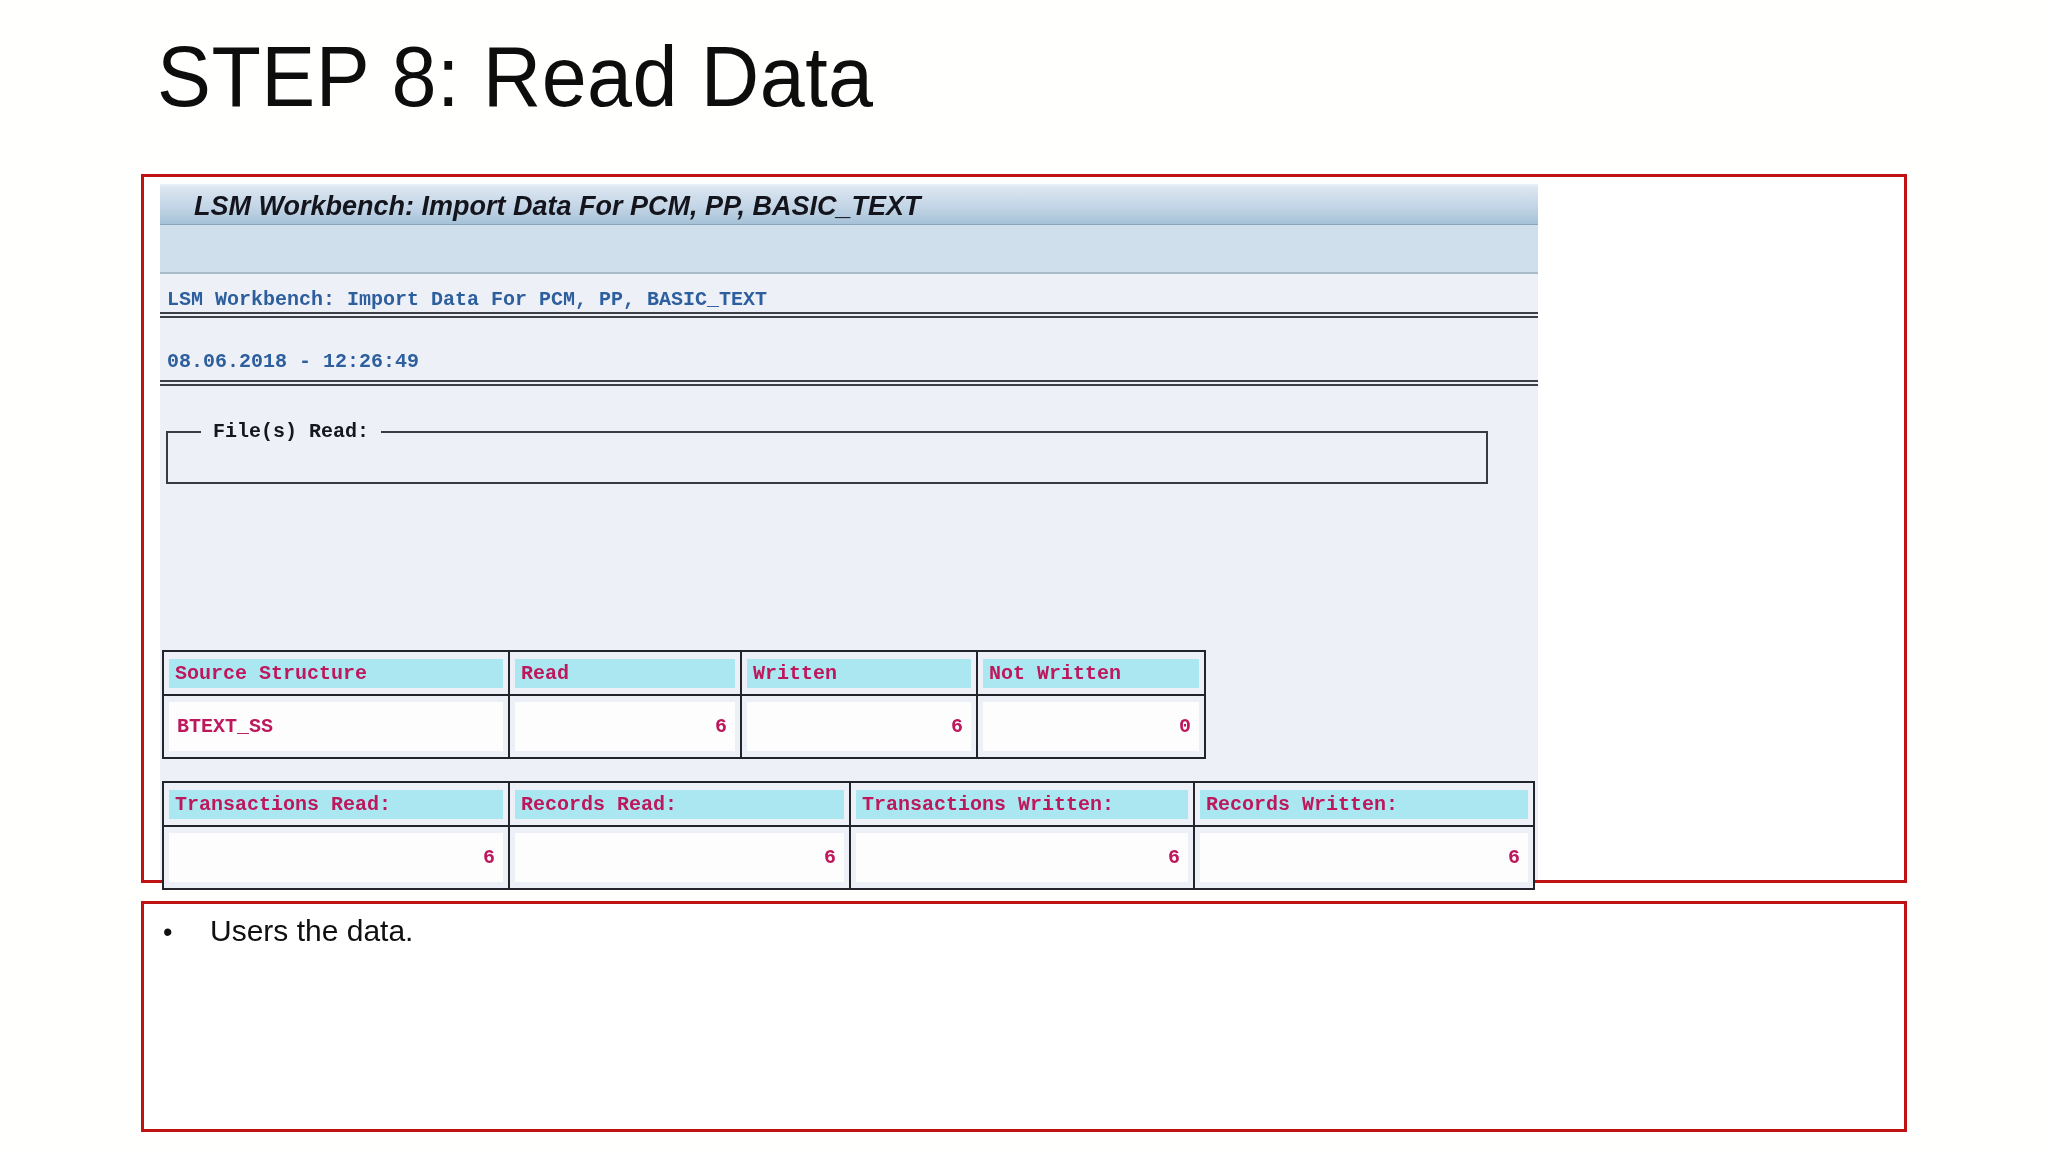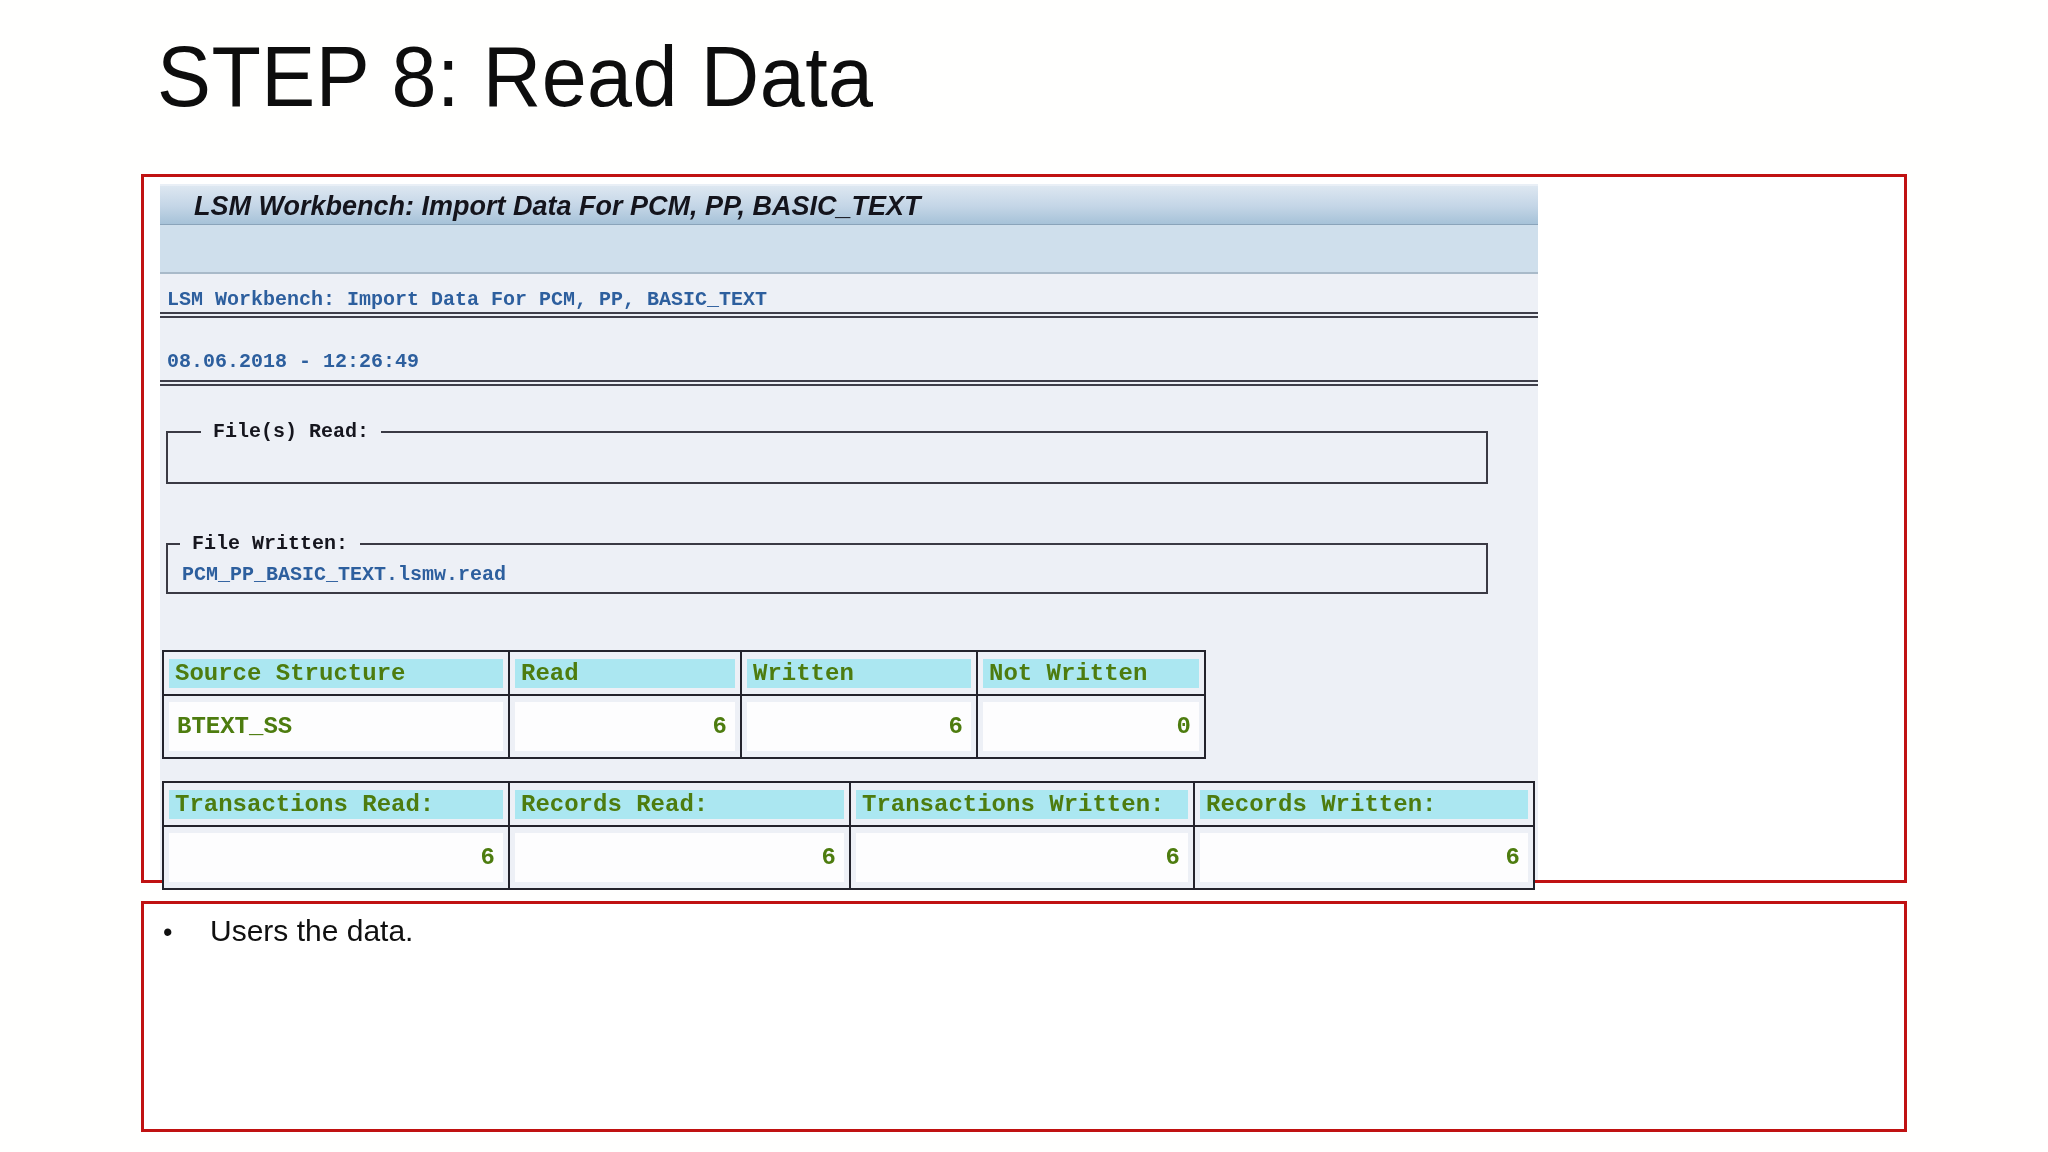--- a/index.html
+++ b/index.html
@@ -76,21 +76,21 @@
   }
   table.t1{top:466px;}
   table.t2{top:597px;}
   .sap-tbl th,.sap-tbl td{
     border:2px solid #23232c;padding:0;background:#edf0f6;
   }
   .sap-tbl th{height:42px;}
   .sap-tbl td{height:44px;}
   .band{
     display:block;margin:6px 5px;height:29px;line-height:29px;
-    font-size:24px;font-weight:700;color:#4d7c0f;overflow:hidden;white-space:nowrap;
+    font-size:20px;font-weight:700;color:#be185d;overflow:hidden;white-space:nowrap;
   }
   th .band{background:#abe7f1;text-align:left;padding:0 0 0 6px;}
   td .band{background:#fdfdfe;padding:10px 8px;}
   .num{text-align:right;}
   .txt{text-align:left;}
 
   
   ul.bullets{
     list-style:none;margin:6px 0 0 0;padding:0 0 0 19px;
   }
@@ -123,24 +123,20 @@
     <div class="dblrule" style="top:128px;"></div>
 
     <div class="rpt-line blue" style="top:166px;">08.06.2018 - 12:26:49</div>
 
     <div class="dblrule" style="top:196px;"></div>
 
     <fieldset class="f1">
       <legend>File(s) Read:</legend>
     </fieldset>
 
-    <fieldset class="f2">
-      <legend>File Written:</legend>
-      <div class="f-value blue">PCM_PP_BASIC_TEXT.lsmw.read</div>
-    </fieldset>
 
     <table class="sap-tbl t1">
       <colgroup>
           <col style="width:346px">
           <col style="width:232px">
           <col style="width:236px">
           <col style="width:228px">
         </colgroup>
       <tbody>
           <tr>

